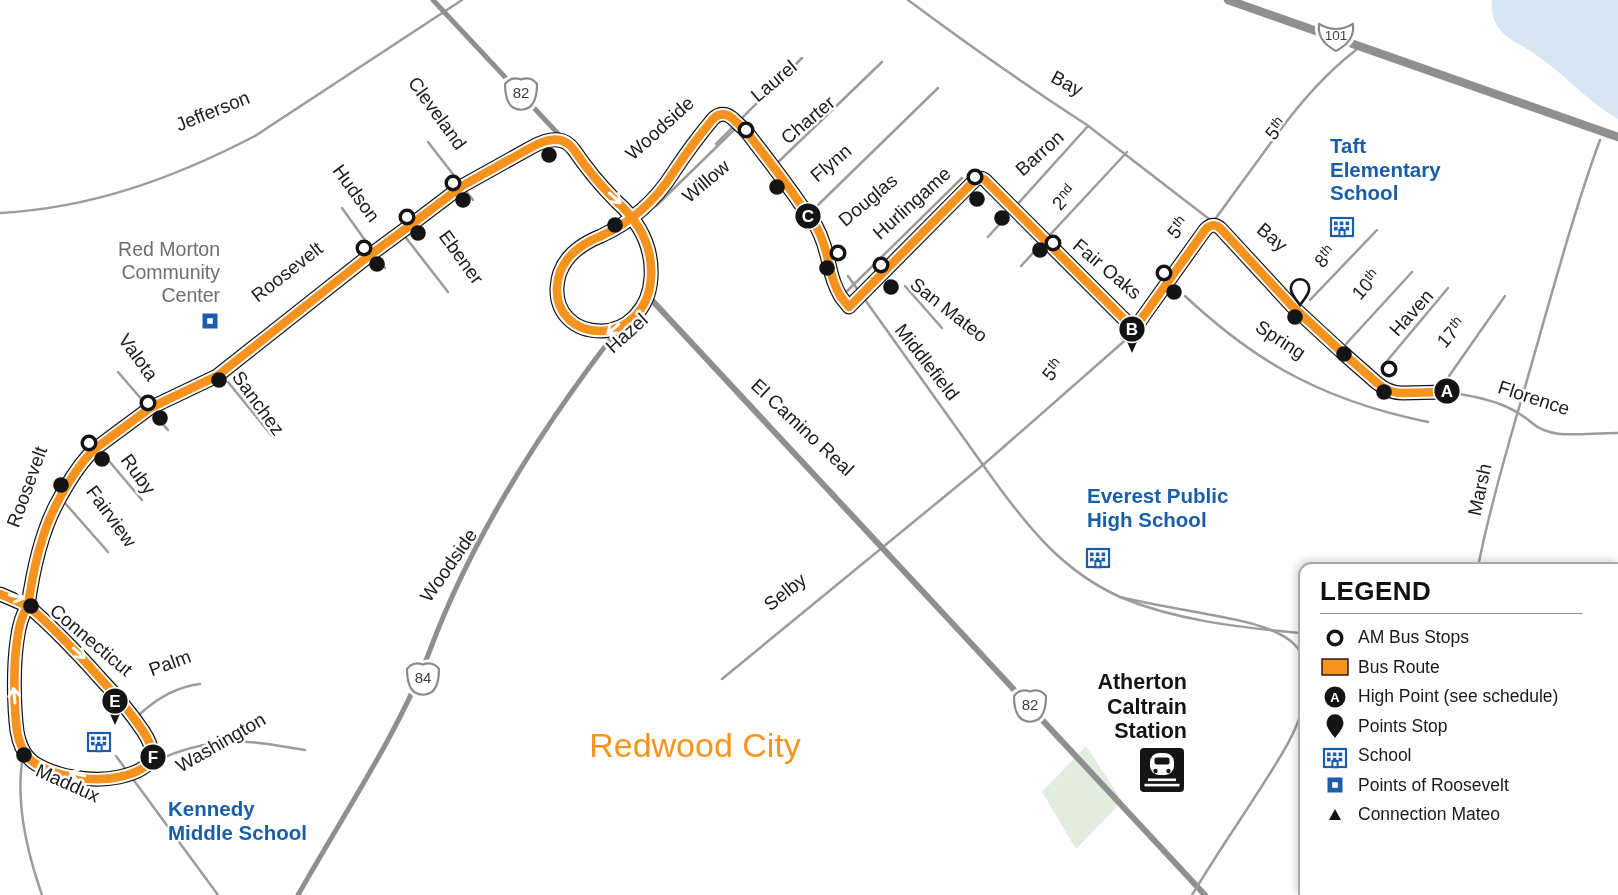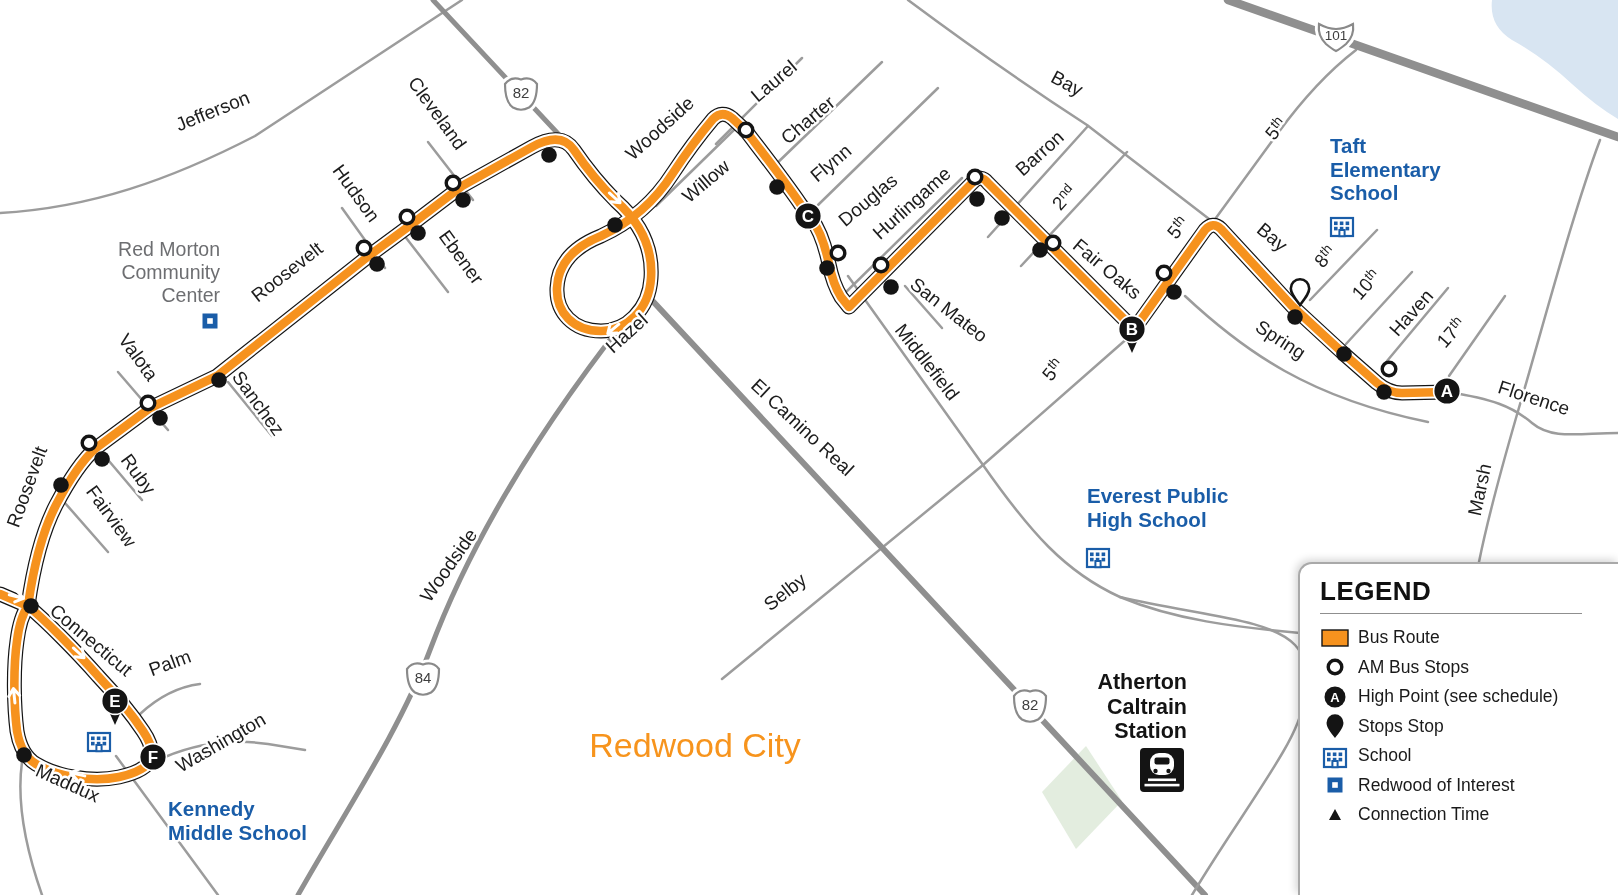--- a/index.html
+++ b/index.html
@@ -236,49 +236,49 @@
         <text y="6" text-anchor="middle" fill="#3F3F3F" font-size="13.5" font-family="&quot;Liberation Sans&quot;,sans-serif">101</text>
       </g>
     </svg>
   <div class="legend">
     <h2>LEGEND</h2>
     <div class="divider"></div>
     <div id="legend-items">
         <div class="legend-item">
           <span class="ic">
             <svg width="28" height="26" viewBox="-14 -13 28 26">
+              <circle r="6.8" fill="#fff" stroke="#141414" stroke-width="3.4"></circle>
+            </svg>
+          </span>
+          <span class="lb">AM Bus Stops</span>
+        </div>
+        <div class="legend-item">
+          <span class="ic">
+            <svg width="28" height="26" viewBox="-14 -13 28 26">
               <rect x="-13" y="-8" width="26" height="16" fill="#F6921E" stroke="#141414" stroke-width="1.4"></rect>
             </svg>
           </span>
           <span class="lb">Bus Route</span>
-        </div>
-        <div class="legend-item">
-          <span class="ic">
-            <svg width="28" height="26" viewBox="-14 -13 28 26">
-              <circle r="6.8" fill="#fff" stroke="#141414" stroke-width="3.4"></circle>
-            </svg>
-          </span>
-          <span class="lb">AM Bus Stops</span>
         </div>
         <div class="legend-item">
           <span class="ic">
             <svg width="28" height="26" viewBox="-14 -13 28 26">
               <circle r="10.5" fill="#141414"></circle>
               <text y="4.5" text-anchor="middle" fill="#fff" font-size="13" font-weight="bold">A</text>
             </svg>
           </span>
           <span class="lb">High Point (see schedule)</span>
         </div>
         <div class="legend-item">
           <span class="ic">
             <svg width="28" height="26" viewBox="-14 -13 28 26">
               <path d="M 0,0 C -5.2,-6.8 -9.2,-11.6 -9.2,-16.6 A 9.2,9.2 0 1 1 9.2,-16.6 C 9.2,-11.6 5.2,-6.8 0,0 Z" transform="translate(0,12) scale(0.92)" fill="#141414"></path>
             </svg>
           </span>
-          <span class="lb">Stops Stop</span>
+          <span class="lb">Points Stop</span>
         </div>
         <div class="legend-item">
           <span class="ic">
             <svg width="28" height="26" viewBox="-14 -13 28 26">
               <g transform="translate(0,1)">
                 <rect x="-11" y="-8" width="22" height="18" fill="#ffffff" stroke="#1A5DA8" stroke-width="2.2"></rect>
                 <rect x="-8" y="-4.5" width="3.6" height="3.6" fill="#1A5DA8"></rect>
                 <rect x="-2.2" y="-4.5" width="3.6" height="3.6" fill="#1A5DA8"></rect>
                 <rect x="3.6" y="-4.5" width="3.6" height="3.6" fill="#1A5DA8"></rect>
                 <rect x="-8" y="0.8" width="3.6" height="3.6" fill="#1A5DA8"></rect>
@@ -290,25 +290,25 @@
           </span>
           <span class="lb">School</span>
         </div>
         <div class="legend-item">
           <span class="ic">
             <svg width="28" height="26" viewBox="-14 -13 28 26">
               <rect x="-7.5" y="-7.5" width="15" height="15" fill="#1A5DA8"></rect>
               <rect x="-2.8" y="-2.8" width="5.6" height="5.6" fill="#ffffff"></rect>
             </svg>
           </span>
-          <span class="lb">Redwood of Interest</span>
+          <span class="lb">Points of Roosevelt</span>
         </div>
         <div class="legend-item">
           <span class="ic">
             <svg width="28" height="26" viewBox="-14 -13 28 26">
               <path d="M 0,-6 L 6,5 L -6,5 Z" fill="#141414"></path>
             </svg>
           </span>
-          <span class="lb">Connection Time</span>
+          <span class="lb">Connection Mateo</span>
         </div>
       </div>
   </div>
 </div>
 
 </body></html>

